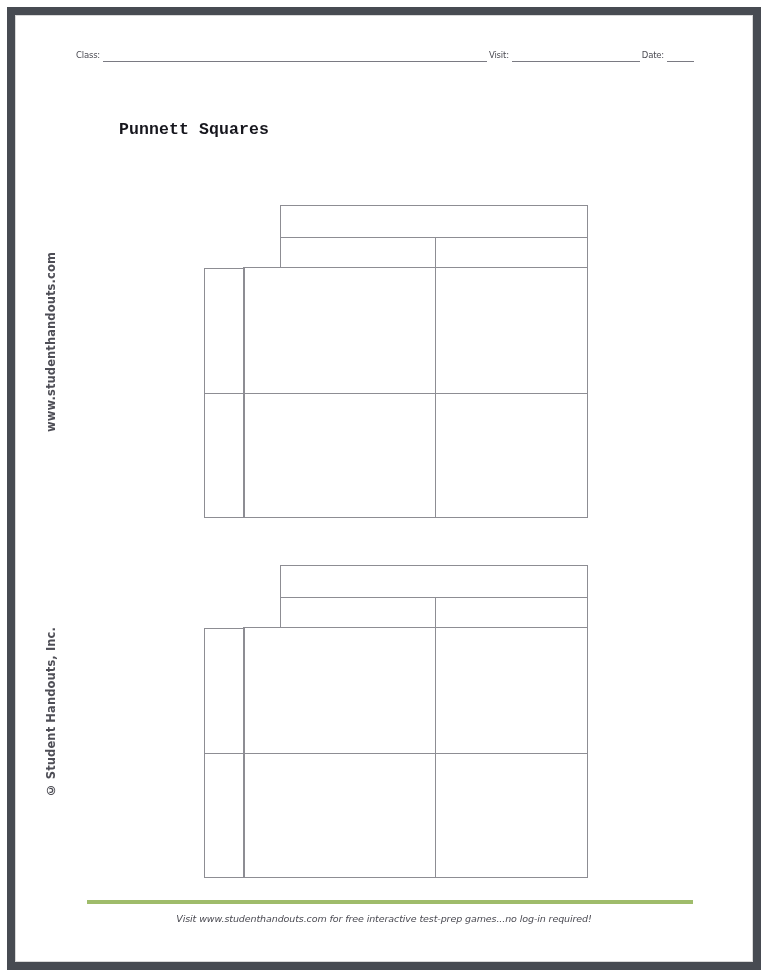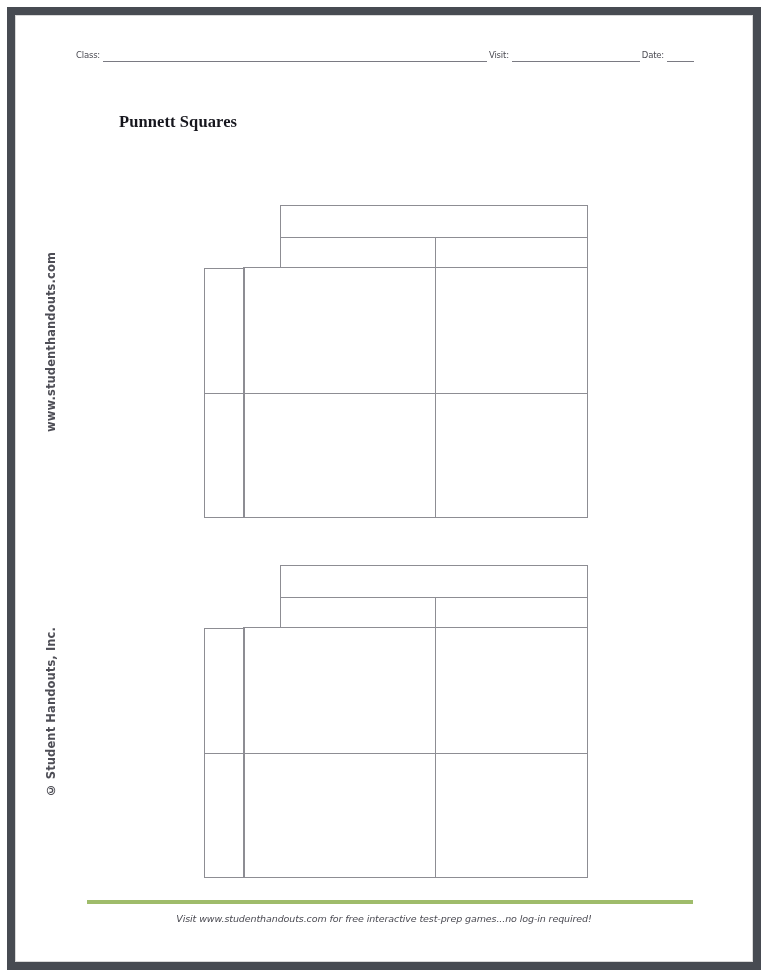--- a/index.html
+++ b/index.html
@@ -62,22 +62,22 @@
     margin: 0 2px 0 3px;
   }
   .rule-name  { flex: 1 1 auto; }
   .rule-date  { width: 128px; flex: 0 0 128px; }
   .rule-class { width: 27px;  flex: 0 0 27px; }
 
   
   #page-title {
     position: absolute;
     left: 119px;
-    top: 112px;
-    font-family: Liberation Serif, serif;
+    top: 120px;
+    font-family: Liberation Mono, monospace;
     font-size: 16.5px;
     font-weight: bold;
     color: #16161d;
     letter-spacing: 0.1px;
   }
 
   
   .side-text {
     position: absolute;
     left: 44px;

